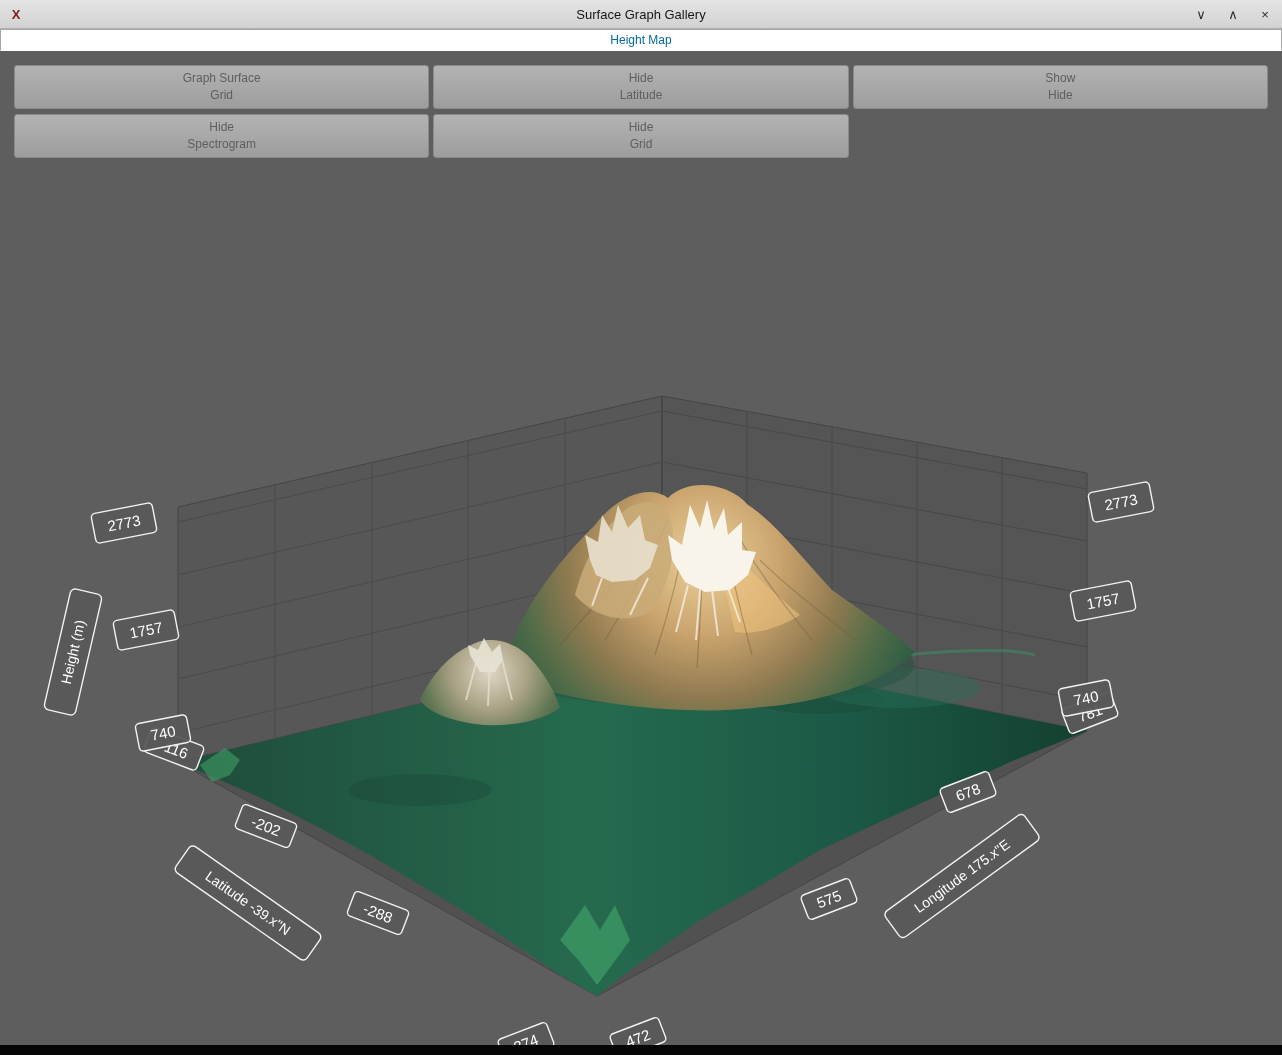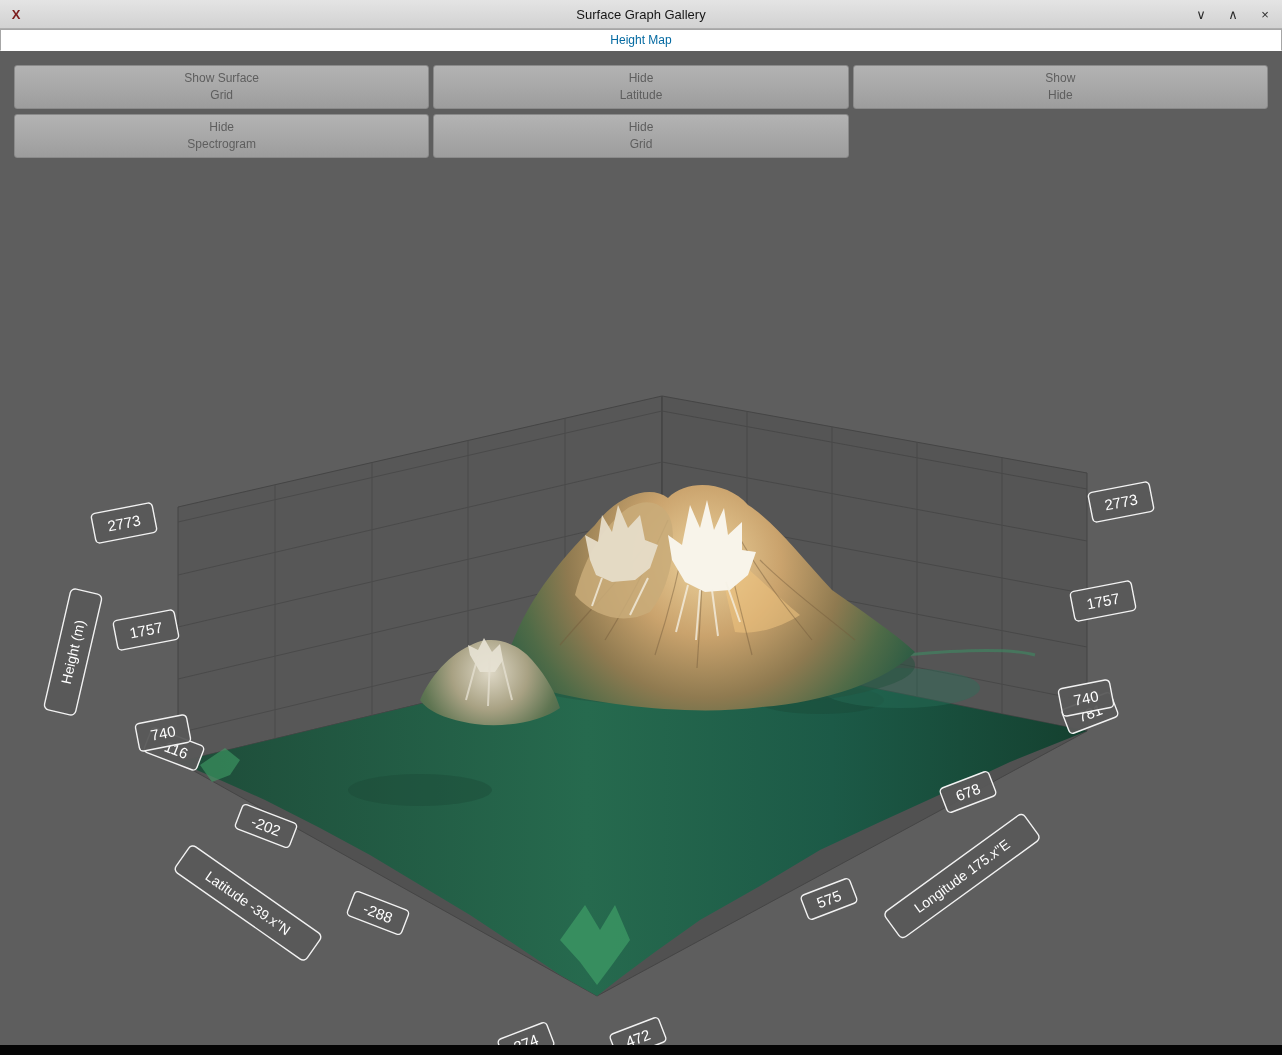--- a/index.html
+++ b/index.html
@@ -199,21 +199,21 @@
         <span>×</span>
       </span>
     </div>
 
     <div class="tabbar">
       <div class="tab active">Height Map</div>
     </div>
 
     <div class="toolbar">
       <div class="tbtn">
-        <span>Show Surface</span>
+        <span>Graph Surface</span>
         <span>Grid</span>
       </div>
       <div class="tbtn">
         <span>Hide</span>
         <span>Latitude</span>
       </div>
       <div class="tbtn">
         <span>Show</span>
         <span>Hide</span>
       </div>

